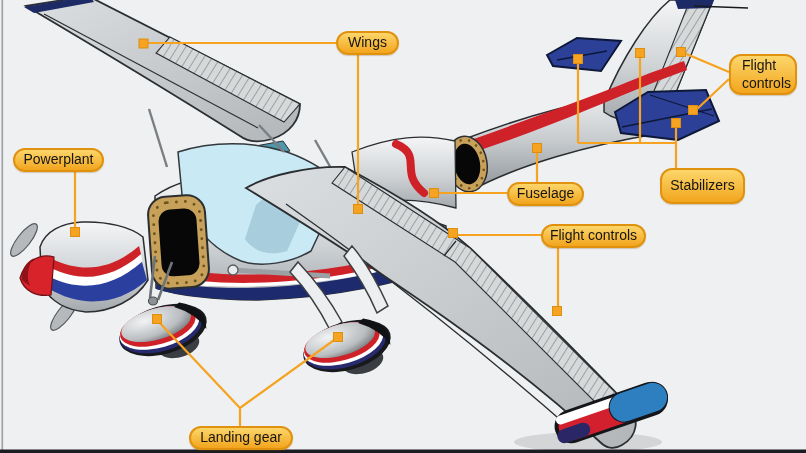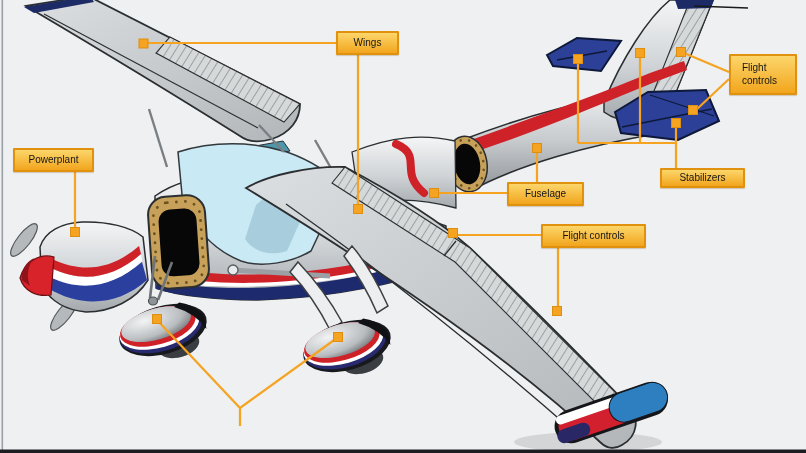--- a/index.html
+++ b/index.html
@@ -5,32 +5,32 @@
   html,body{margin:0;padding:0;}
   #stage{
     position:relative;width:806px;height:453px;overflow:hidden;
     background:var(--background,#eef0f1);
     font-family:"Liberation Sans",sans-serif;
   }
   #art{position:absolute;left:0;top:0;}
   .lbl{
     position:absolute;box-sizing:border-box;
     border:2px solid var(--label-border,#e0920f);
-    border-radius:1px;
+    border-radius:12px;
     background:linear-gradient(var(--label-fill-top,#fcd66b),var(--label-fill-bottom,#f2a51d));
-    color:#151515;font-size:10px;line-height:1.25;
+    color:#151515;font-size:14px;line-height:1.25;
     display:flex;align-items:center;justify-content:center;
     box-shadow:0 1px 1px rgba(120,70,0,.25);
     white-space:nowrap;
   }
   .lbl-wings{left:336px;top:31px;width:63px;height:24px}
-  .lbl-powerplant{left:13px;top:148px;width:81px;height:24px}
+  .lbl-powerplant{left:13px;top:148px;width:91px;height:24px}
   .lbl-fuselage{left:507px;top:182px;width:77px;height:24px}
   .lbl-fc-tail{left:729px;top:54px;width:68px;height:41px;justify-content:flex-start;padding-left:11px;white-space:normal}
-  .lbl-stabilizers{left:660px;top:168px;width:85px;height:20px}
+  .lbl-stabilizers{left:660px;top:168px;width:85px;height:36px}
   .lbl-fc-wing{left:541px;top:224px;width:105px;height:24px}
   .lbl-landing{left:189px;top:426px;width:104px;height:24px}
   .cl{stroke:var(--accent-orange,#f5a321);stroke-width:2.2;fill:none}
   .cm{fill:var(--accent-orange,#f5a321);stroke:#dd8f12;stroke-width:1}
 </style>
 </head>
 <body>
 
 <div id="stage">
 
@@ -222,13 +222,14 @@
   <rect x="1.5" y="0" width="1.6" height="453" fill="#9aa0a5"></rect>
   <rect x="0" y="449.5" width="806" height="3.5" fill="#1b1d22"></rect>
 </svg>
 
   <div class="lbl lbl-wings">Wings</div>
   <div class="lbl lbl-powerplant">Powerplant</div>
   <div class="lbl lbl-fuselage">Fuselage</div>
   <div class="lbl lbl-fc-tail">Flight controls</div>
   <div class="lbl lbl-stabilizers">Stabilizers</div>
   <div class="lbl lbl-fc-wing">Flight controls</div>
+  <div class="lbl lbl-landing">Landing gear</div>
 </div>
 
 </body></html>

